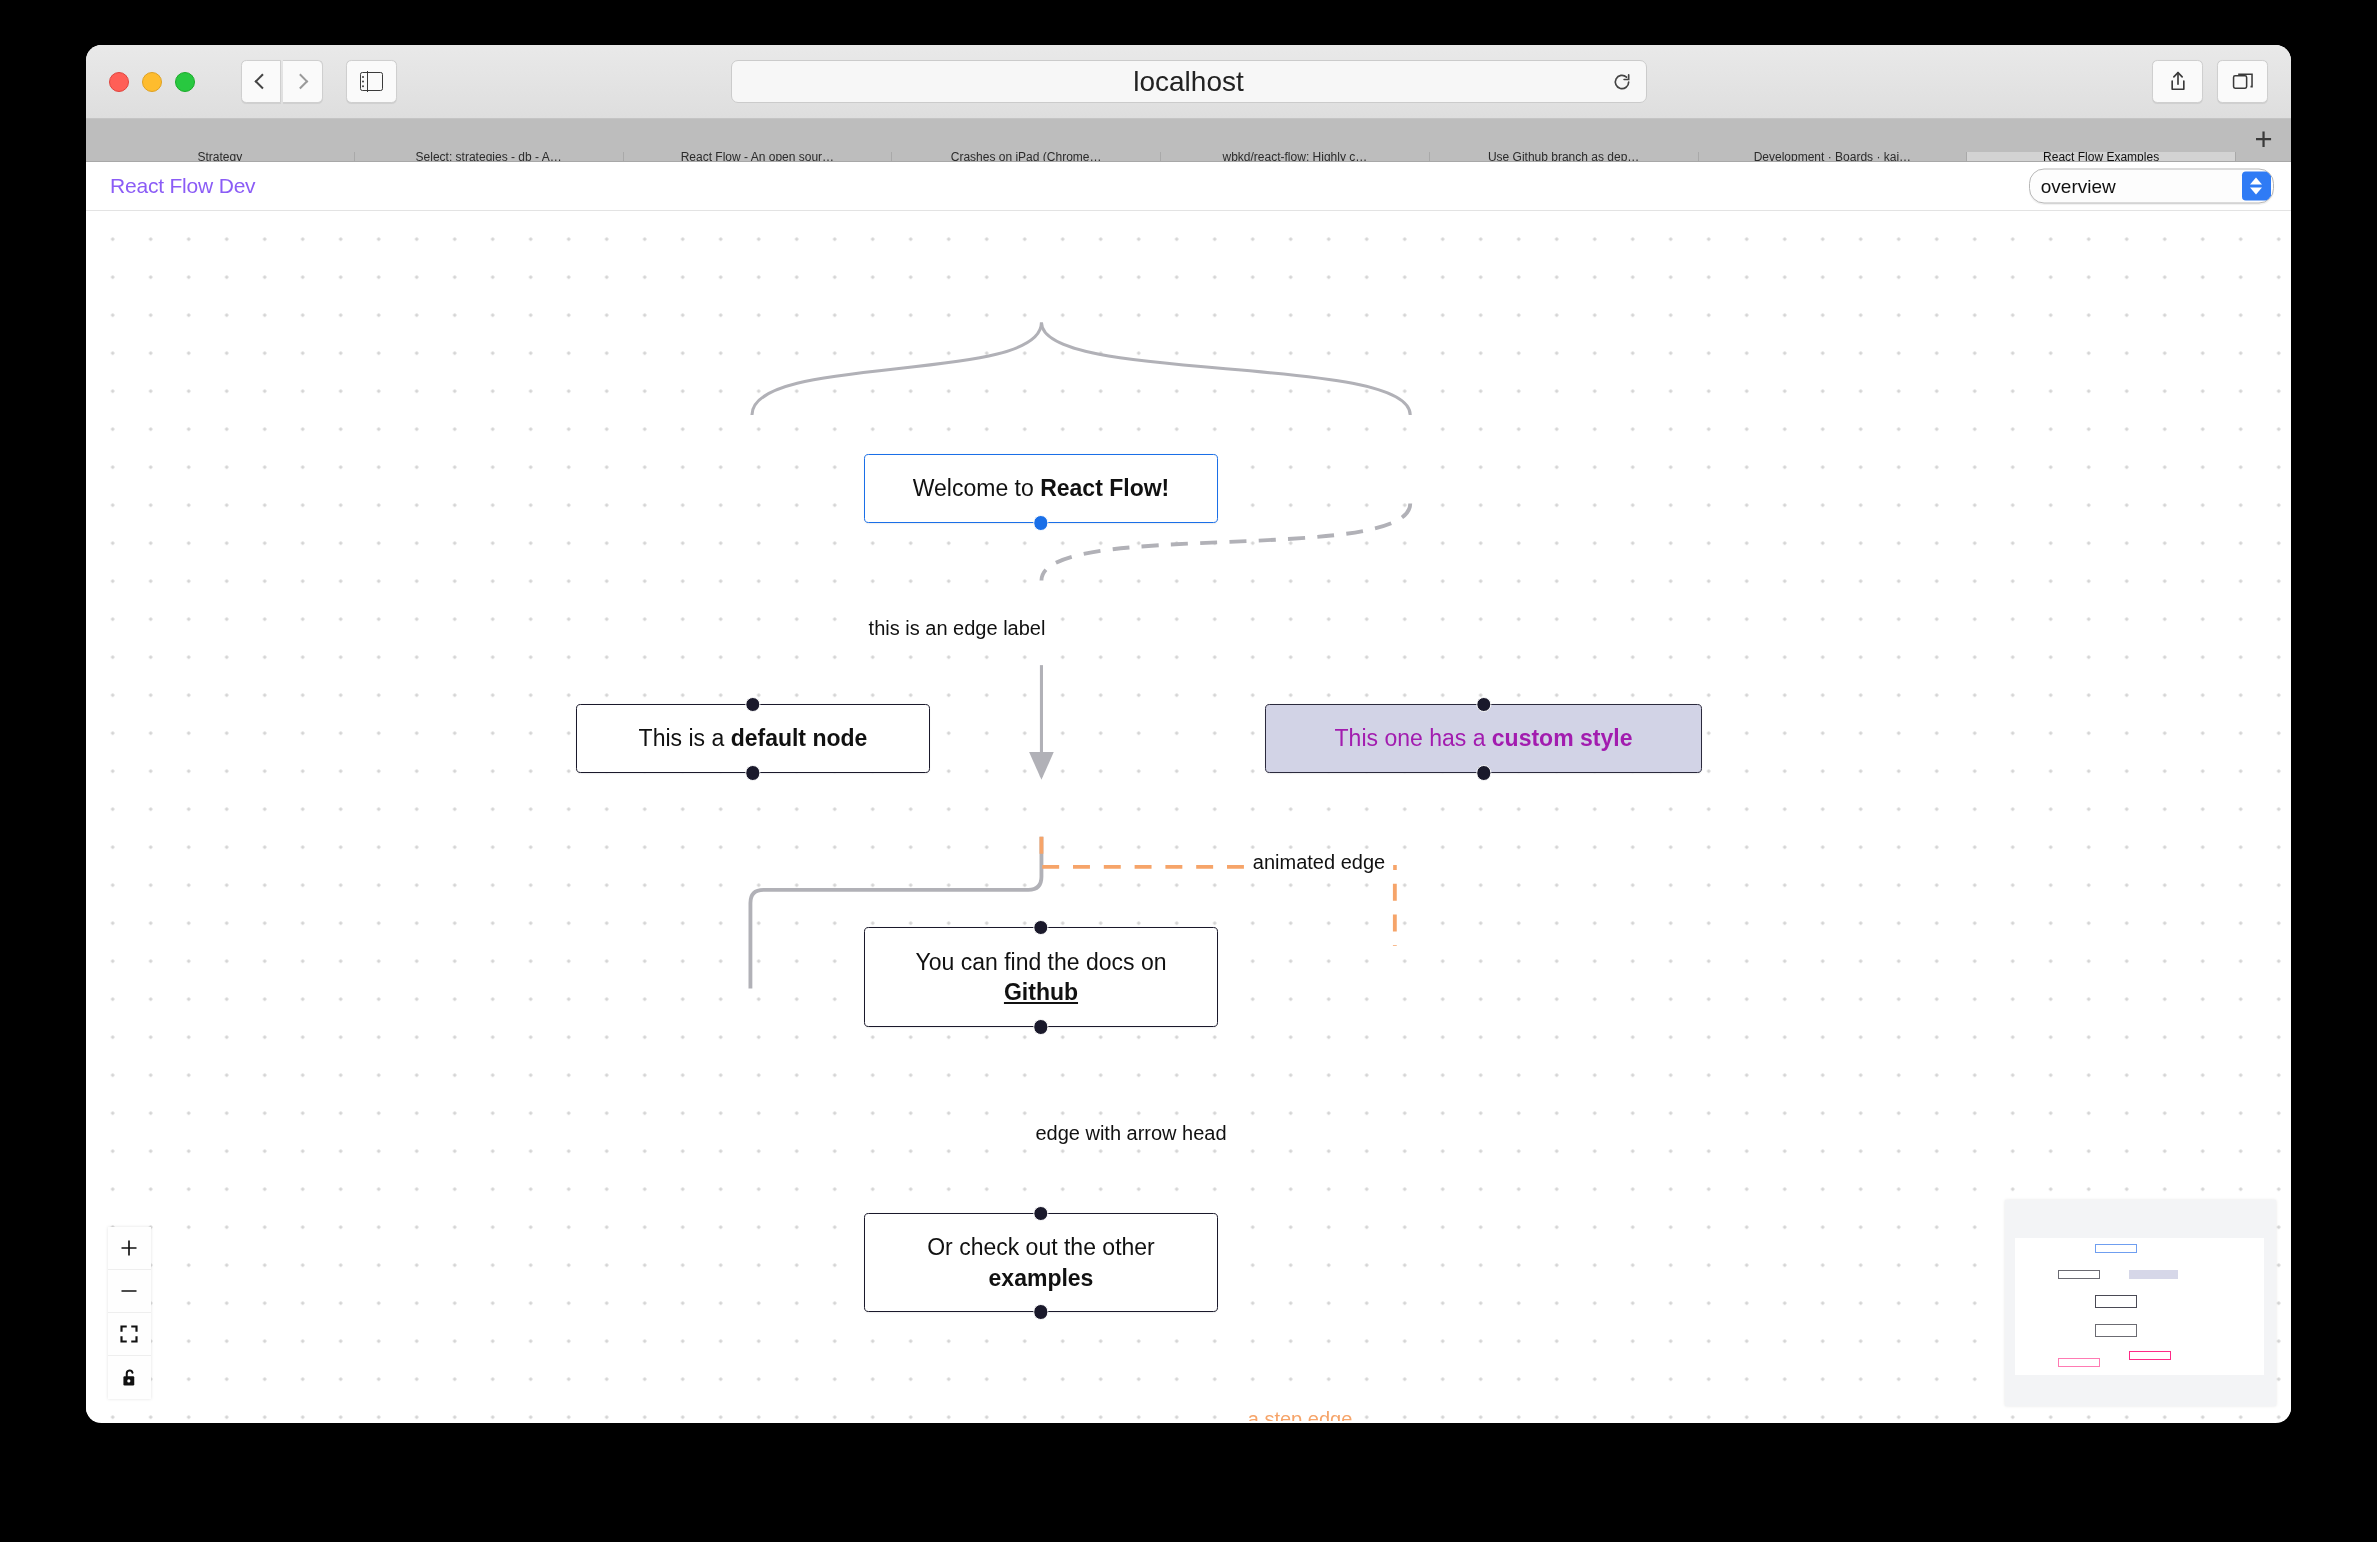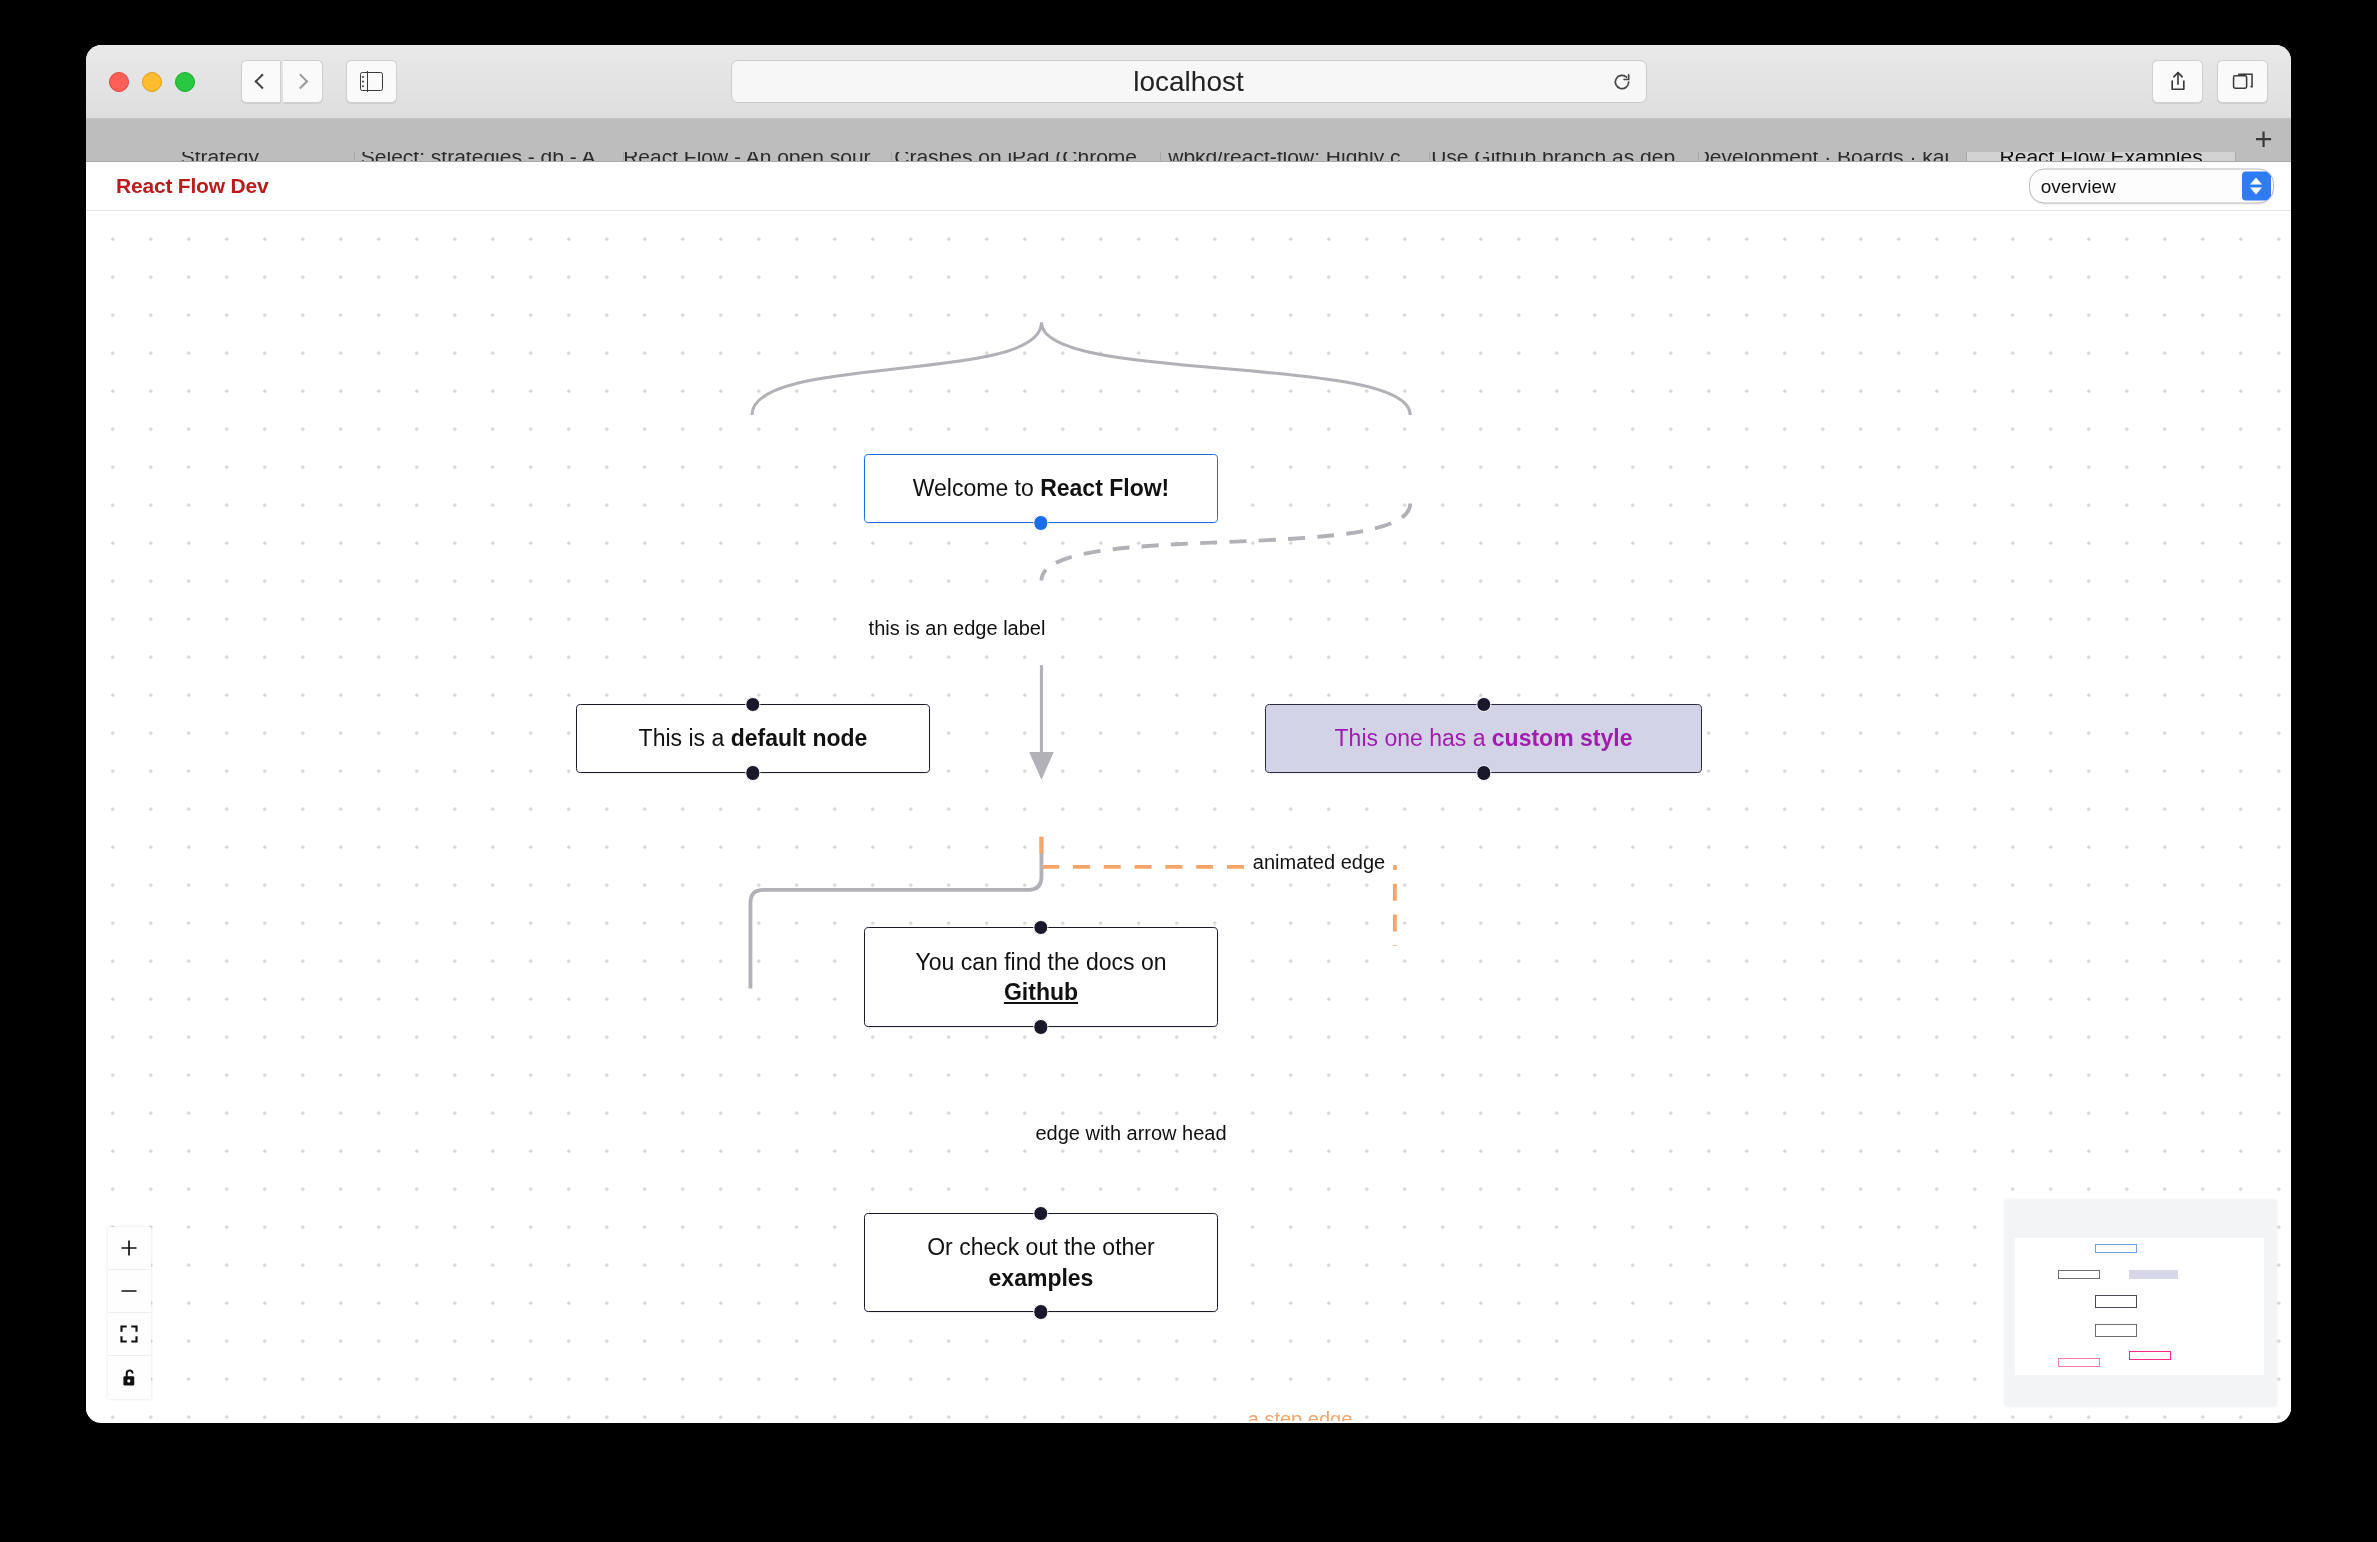--- a/index.html
+++ b/index.html
@@ -97,42 +97,42 @@
 
   
   .tabbar {
     display: flex; height: 43px;
     background: #bdbdbd;
     border-bottom: 0.8px solid #a8a8a8;
   }
   .tab {
     flex: 1 1 0; min-width: 0;
     display: flex; align-items: center; justify-content: center;
-    font-size: 21px; color: #2b2b2b;
+    font-size: 12px; color: #2b2b2b;
     border-right: 0.8px solid #a9a9a9;
     padding: 0 7.7px;
     white-space: nowrap; overflow: hidden; text-overflow: ellipsis; margin-top: 33px;
   }
   .tab.active { background: #d3d3d3; color: #111; }
   .tab-new {
     width: 55px; display: flex; align-items: center; justify-content: center;
     font-size: 31px; color: #3a3a3a; font-weight: 300;
   }
 
   
   .app-header {
     position: relative;
     height: 49px;
     background: #fff;
     border-bottom: 0.8px solid #e3e3e3;
     display: flex; align-items: center;
   }
   .app-title {
-    margin-left: 30px;
-    font-size: 21px; font-weight: bold; color: #b91c1c;
+    margin-left: 24px;
+    font-size: 21px; font-weight: normal; color: #8b5cf6;
     letter-spacing: -0.2px;
   }
   .example-select {
     position: absolute; right: 17px; top: 50%; transform: translateY(-50%);
     width: 245px; height: 35px;
     background: #fdfdfd;
     border: 0.8px solid #b8b8b8; border-radius: 15px;
     display: flex; align-items: center;
     font-size: 19px; color: #111;
     box-shadow: 0 0.8px 0.8px rgba(0,0,0,0.06);

